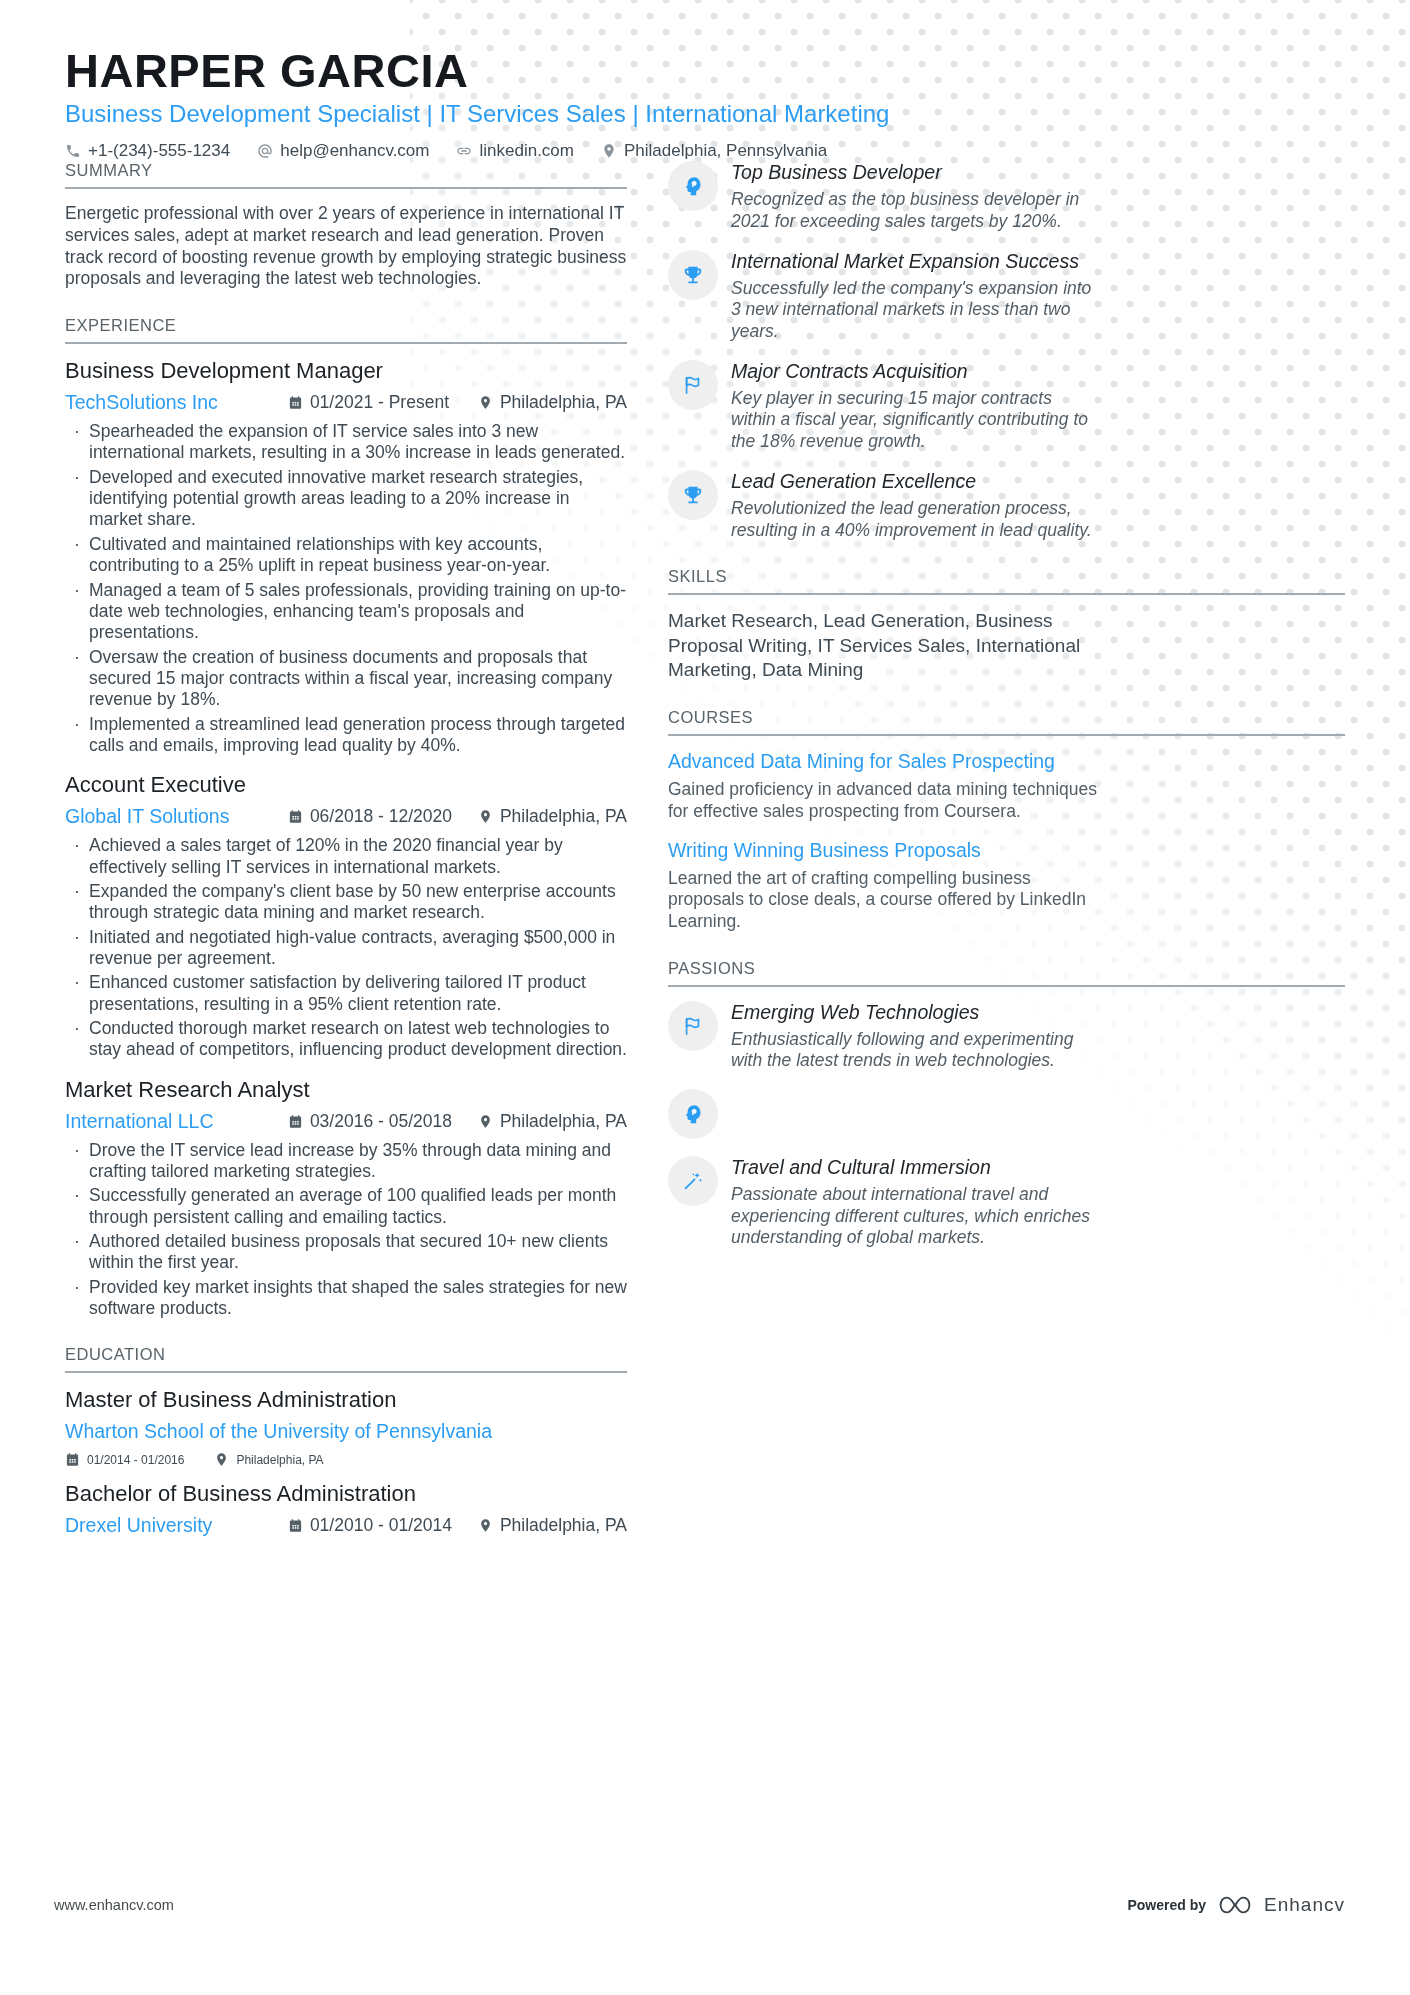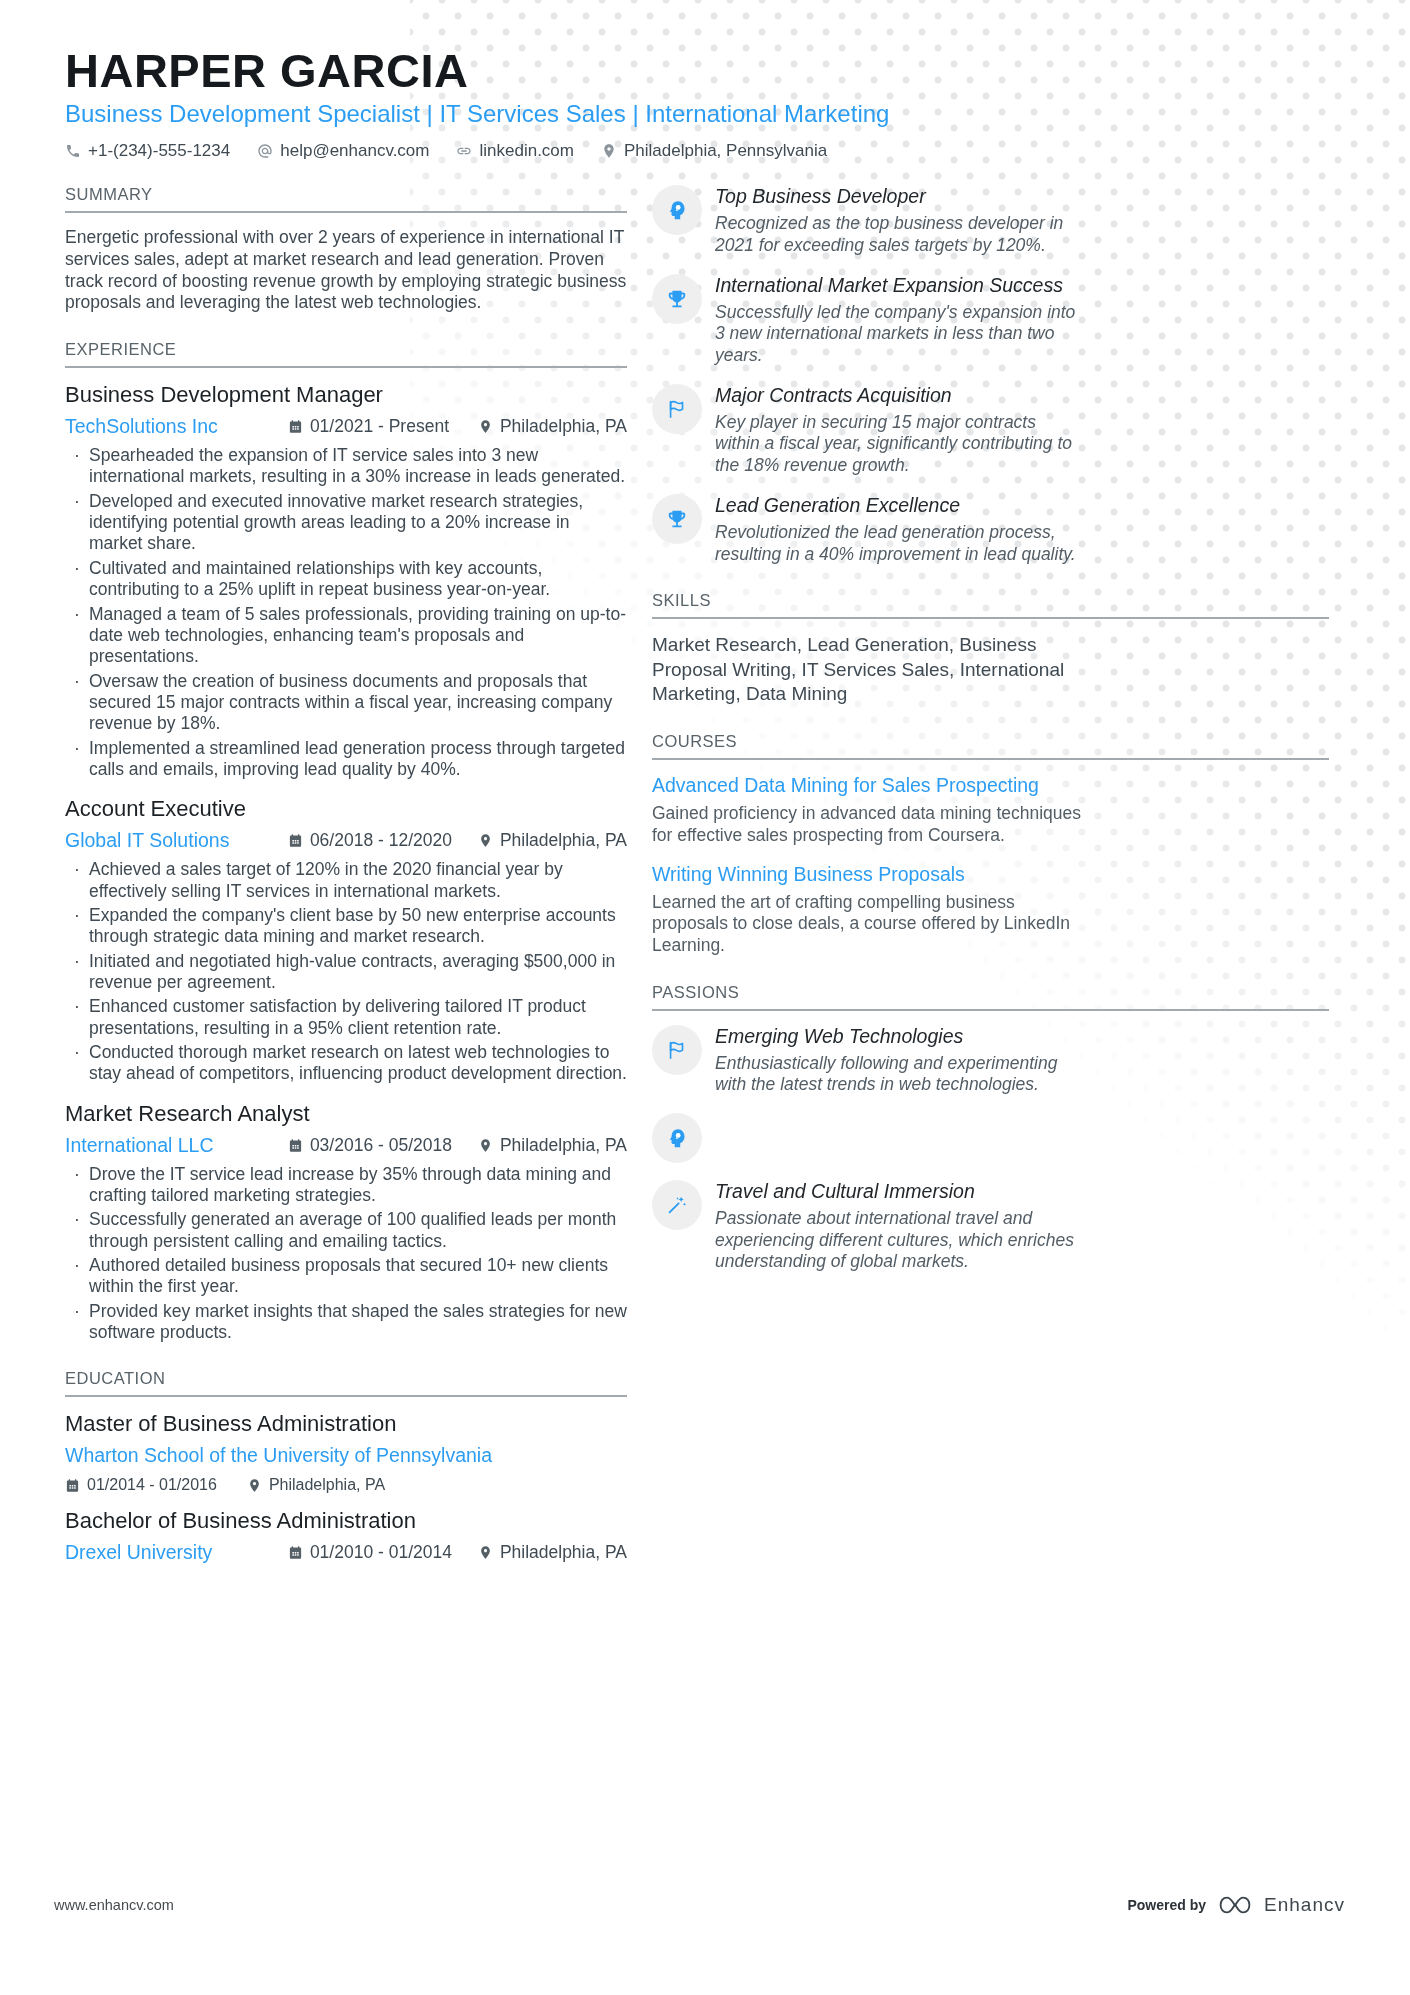--- a/index.html
+++ b/index.html
@@ -24,21 +24,21 @@
 
   .name { font-size:47px; line-height:1.05; font-weight:600; color:#16191d; letter-spacing:0.5px; margin:0; }
   .headline { font-size:24px; color:#2b9df3; margin-top:5px; font-weight:400; }
 
   .contacts { display:flex; align-items:center; gap:27px; margin-top:13px; font-size:17px; color:#3f4a53; }
   .contact { display:flex; align-items:center; gap:7px; }
   .contact .ic { width:16px; height:16px; color:#8b949b; }
 
   .ic { display:inline-block; flex-shrink:0; }
 
-  .columns { display:flex; gap:25px; margin-top:24px; }
+  .columns { display:flex; gap:41px; }
   .col-left  { width:562px; }
   .col-right { width:677px; }
 
   .section-h {
     font-size:16.5px; font-weight:400; color:#59636a; letter-spacing:0.5px;
     border-bottom:2px solid #a3aaaf; padding-bottom:7px; margin:0 0 14px 0;
   }
   .sec { margin-bottom:26px; }
 
   .summary-text { font-size:17.5px; line-height:1.24; margin:0; color:#3f4a53; }
@@ -49,21 +49,21 @@
   .company { color:#2b9df3; font-size:19.5px; flex:1 1 auto; }
   .meta-item { display:flex; align-items:center; gap:7px; color:#3f4a53; }
   .meta-item .ic { width:15px; height:15px; color:#545f66; }
   .meta-date { width:190px; }
   .bullets { list-style:none; margin:0; padding:0 0 0 24px; }
   .bullets li { position:relative; font-size:17.5px; line-height:1.22; margin-bottom:3px; }
   .bullets li::before { content:"·"; position:absolute; left:-15px; top:0; color:#3f4a53; }
 
   .edu-degree { font-size:22px; font-weight:500; color:#1c2126; margin-top:14px; }
   .edu-school { color:#2b9df3; font-size:19.5px; margin-top:7px; }
-  .edu-meta { display:flex; align-items:center; gap:30px; margin-top:9px; font-size:16px; }
+  .edu-meta { display:flex; align-items:center; gap:30px; margin-top:9px; font-size:12px; }
   .edu-meta .meta-item .ic, .job-meta .meta-item .ic { width:15px; height:15px; }
   .ach { display:flex; gap:13px; margin-bottom:17px; width:436px; }
   .ach-iconwrap {
     width:50px; height:50px; border-radius:50%; background:#efeff0; flex-shrink:0;
     display:flex; align-items:center; justify-content:center; color:#2b9df3;
   }
   .ach-iconwrap .ic { width:22px; height:22px; }
   .ach-body { flex:1 1 auto; max-width:368px;font-style:italic; }
   .ach-title { font-size:19.5px; font-weight:500; color:#22272c; margin-bottom:5px; line-height:1.18; }
   .ach-text { font-size:17.5px; color:#535d65; line-height:1.24; }

